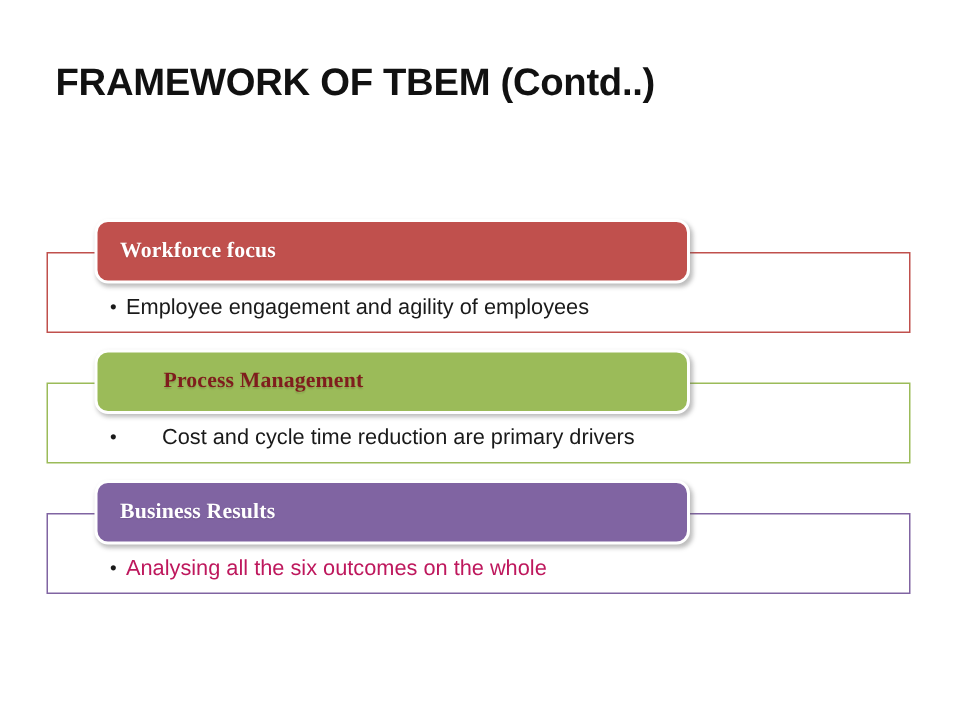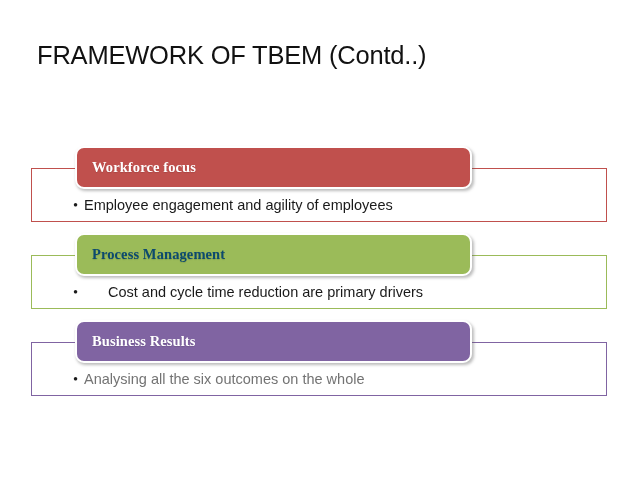--- a/index.html
+++ b/index.html
@@ -22,21 +22,21 @@
     height: 478px;
     background: #ffffff;
   }
 
   
   .slide-title {
     position: absolute;
     left: 37px;
     top: 41px;
     font-family: "Liberation Sans", sans-serif;
-    font-weight: normal;
+    font-weight: bold;
     font-size: 25.5px;
     letter-spacing: -0.2px;
     color: #111111;
     white-space: nowrap;
     line-height: 1.1;
   }
 
   
   .group {
     position: absolute;
@@ -78,21 +78,21 @@
   .bullet-text {
     font-family: Liberation Sans, sans-serif;
     font-size: 14.5px;
     color: #1a1a1a;
     line-height: 1.2;
   }
 
   
   .group-header {
     position: absolute;
-    left: 44px;
+    left: 32px;
     top: 0;
     width: 397px;
     height: 43px;
     box-sizing: border-box;
     border-radius: 9px;
     background: #C0504D;
     border: 2.5px solid #ffffff;
     box-shadow: 1.5px 2px 3px rgba(90, 90, 90, 0.40);
     display: flex;
     align-items: center;
@@ -129,28 +129,28 @@
     </div>
   </div>
 
   <div class="group" style="top:233px;">
     <div class="group-body green" style="border-color: rgb(155, 187, 89);"></div>
     <div class="bullet-row">
       <span class="bullet-dot" style="color: rgb(26, 26, 26);">•</span>
       <span class="bullet-text" style="color: rgb(26, 26, 26); margin-left: 24px;">Cost and cycle time reduction are primary drivers</span>
     </div>
     <div class="group-header green" style="background: rgb(155, 187, 89);">
-      <span class="group-header-label" style="color: #0c4a6e;">Process Management</span>
+      <span class="group-header-label" style="color: #7f1d1d; margin-left: 29px;">Process Management</span>
     </div>
   </div>
 
   <div class="group" style="top:320px;">
     <div class="group-body purple" style="border-color: rgb(128, 100, 162);"></div>
     <div class="bullet-row">
       <span class="bullet-dot" style="color: rgb(26, 26, 26);">•</span>
-      <span class="bullet-text" style="color: #737373; text-align: right;">Analysing all the six outcomes on the whole</span>
+      <span class="bullet-text" style="color: #be185d; text-align: right;">Analysing all the six outcomes on the whole</span>
     </div>
     <div class="group-header purple" style="background: rgb(128, 100, 162);">
       <span class="group-header-label" style="color: rgb(255, 255, 255);">Business Results</span>
     </div>
   </div>
 
 </div>
 
 </body></html>

